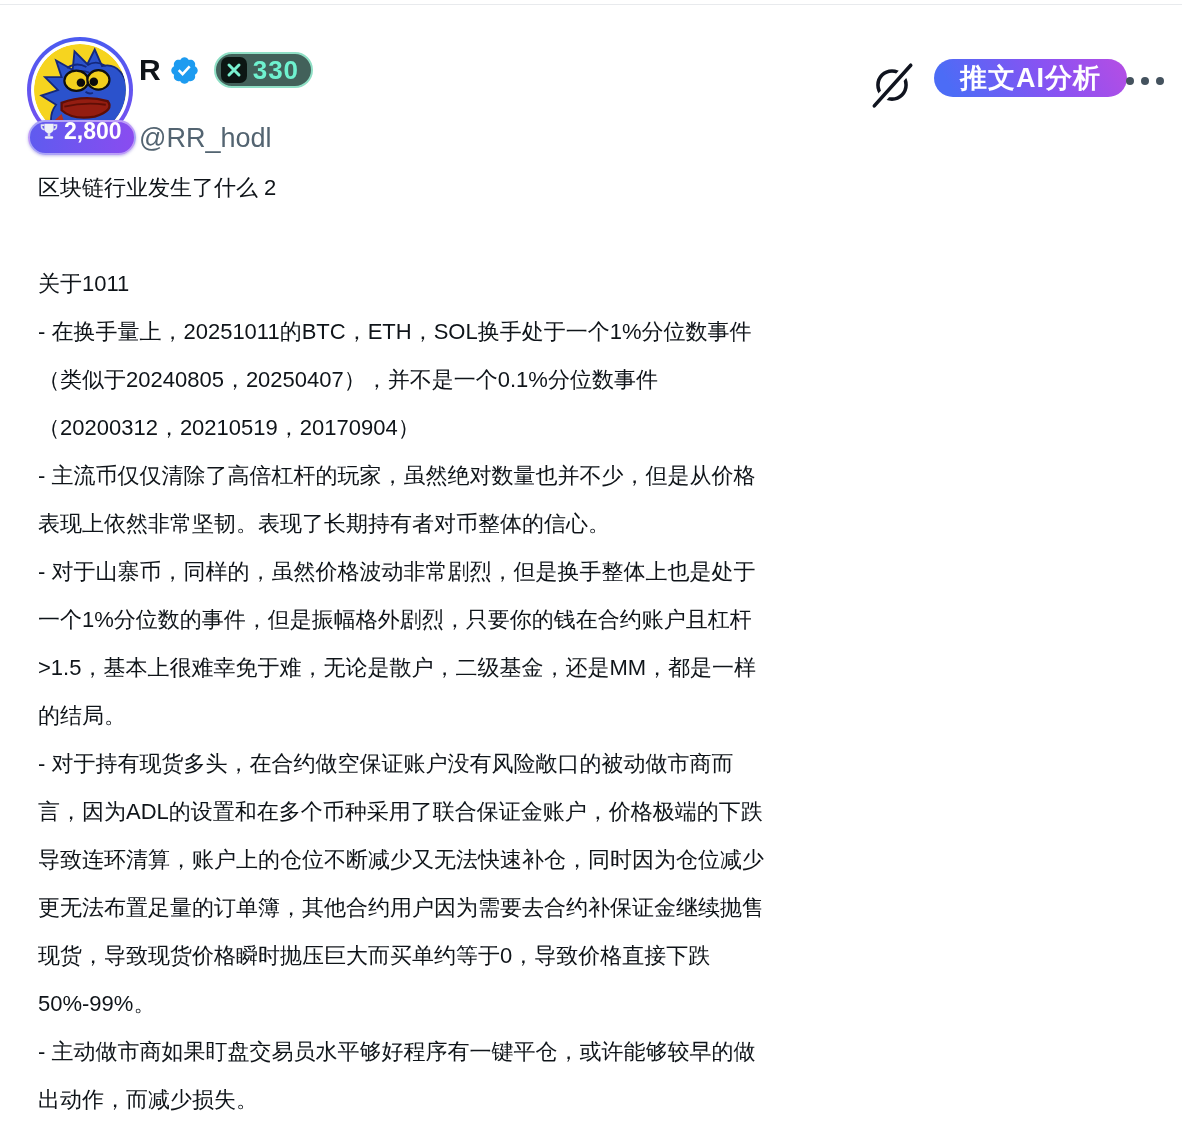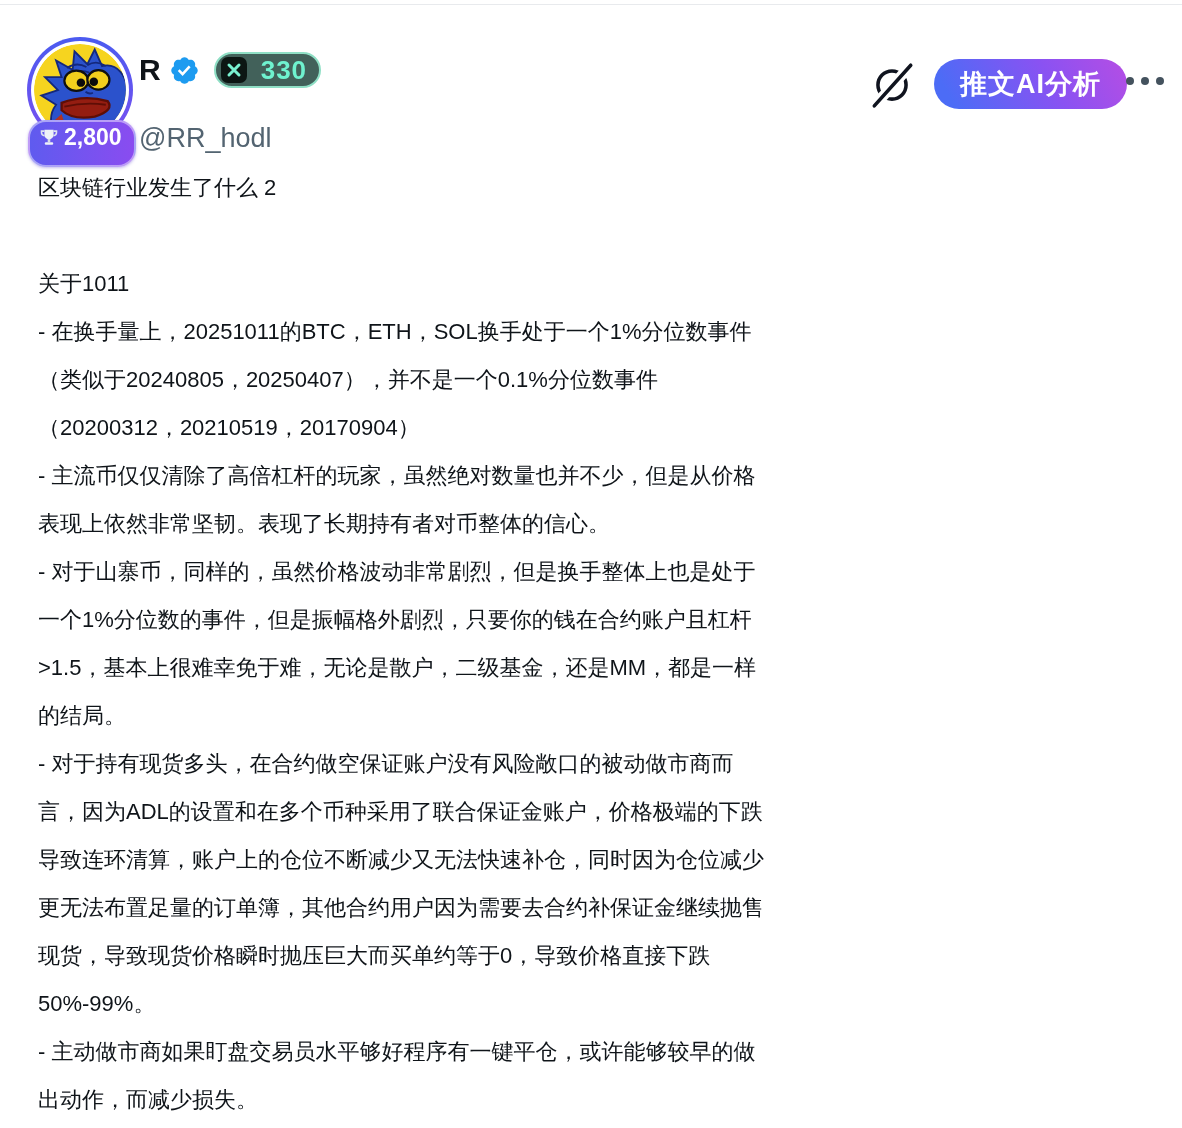--- a/index.html
+++ b/index.html
@@ -43,60 +43,60 @@
   }
   .avatar-gap{
     width:98px;height:98px;border-radius:50%;background:#fff;
     display:flex;align-items:center;justify-content:center;
   }
   .avatar-img{
     width:92px;height:92px;border-radius:50%;overflow:hidden;display:block;
   }
   
   .trophy-badge{
-    position:absolute;left:28px;top:120px;height:47px;min-width:98px;
+    position:absolute;left:28px;top:120px;height:35px;min-width:98px;
     border-radius:18px;
     background:linear-gradient(90deg,var(--trophy-grad-start),var(--trophy-grad-end));
     border:2px solid rgba(255,255,255,0.45);
     display:flex;align-items:center;gap:4px;
     padding:0 12px 12px 8px;
     color:#fff;font-size:23px;font-weight:700;
     z-index:5;cursor:pointer;
     box-shadow:0 1px 3px rgba(80,60,200,0.35);
   }
   
   .name-row{
     position:absolute;left:139px;top:50px;height:40px;
     display:flex;align-items:center;gap:8px;
   }
   .display-name{font-size:30px;font-weight:800;color:var(--text-primary);cursor:pointer;}
   .verified{width:31px;height:31px;display:block;}
   .score-badge{
     height:36px;border-radius:18px;
     background:var(--score-badge-bg);
     border:2px solid var(--score-badge-border);
-    display:flex;align-items:center;gap:14px;
+    display:flex;align-items:center;gap:6px;
     padding:0 12px 0 5px;margin-left:6px;
     cursor:pointer;
   }
   .score-badge .score-val{
     color:var(--score-badge-text);font-size:26px;font-weight:700;letter-spacing:1px;
   }
   .handle{
     position:absolute;left:139px;top:92px;
     font-size:27px;color:var(--text-secondary);cursor:pointer;margin-top:31px;
   }
   
   .grok-btn{
     position:absolute;left:864px;top:56px;width:56px;height:56px;
     display:flex;align-items:center;justify-content:center;cursor:pointer;
     background:none;border:none;
   }
   .ai-btn{
-    position:absolute;left:934px;top:59px;height:50px;min-width:174px;
+    position:absolute;left:934px;top:59px;height:38px;min-width:174px;
     border:none;border-radius:25px;
     background:linear-gradient(60deg,var(--ai-grad-start) 10%,var(--ai-grad-mid) 60%,var(--ai-grad-end) 105%);
     color:#fff;font-size:27px;font-weight:700;
     font-family:"Liberation Sans","DejaVu Sans",sans-serif;
     display:flex;align-items:center;justify-content:center;
     padding:0 26px;cursor:pointer;letter-spacing:1px;
   }
   .more-btn{
     position:absolute;left:1116px;top:64px;width:58px;height:34px;
     display:flex;align-items:center;justify-content:center;gap:7px;

